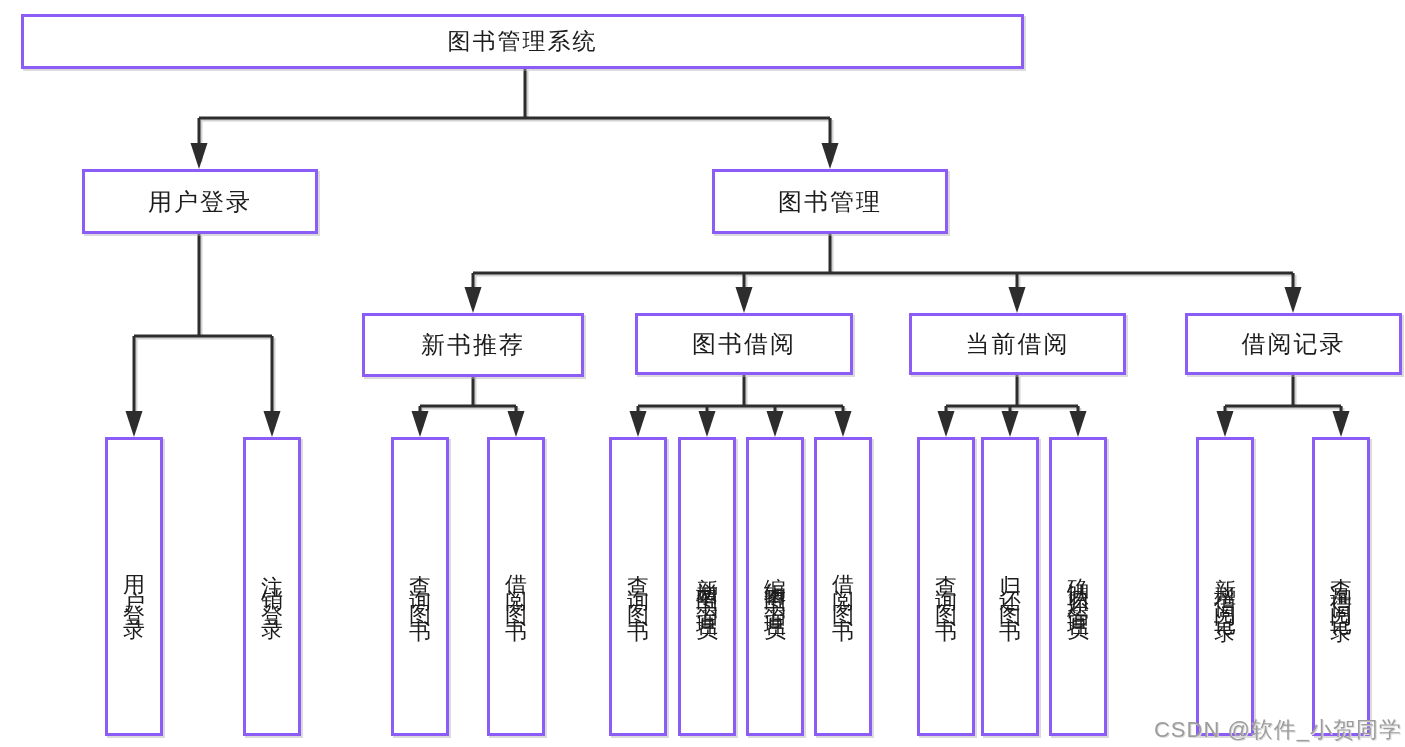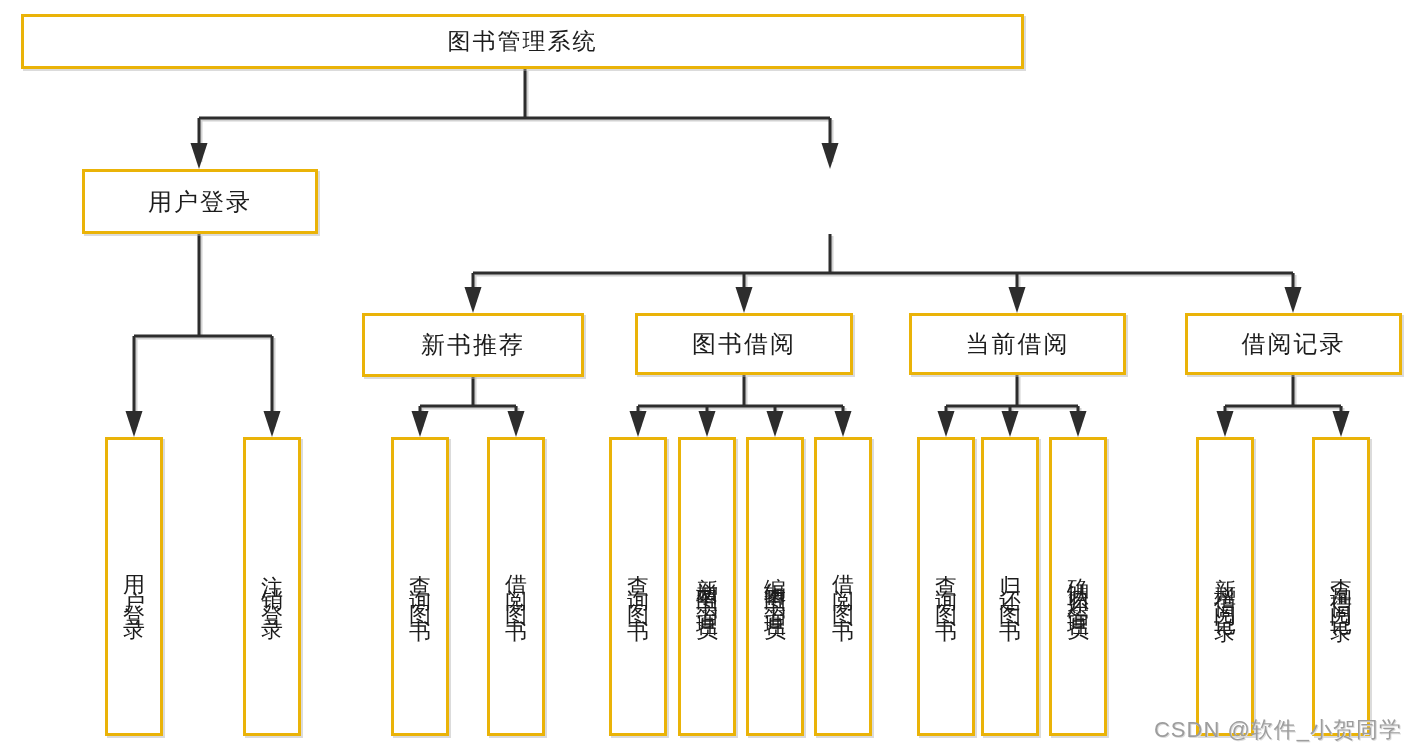--- a/index.html
+++ b/index.html
@@ -9,21 +9,21 @@
     background:#ffffff;
     font-family:"Liberation Sans","DejaVu Sans",sans-serif;
     color:#1c1c1c;
     overflow:hidden;
   }
   svg.connectors { position:absolute; left:0; top:0; width:1405px; height:747px; }
   .box {
     position:absolute;
     box-sizing:border-box;
     background:#ffffff;
-    border:3px solid #eab308;
+    border:3px solid #8b5cf6;
     box-shadow:2px 2px 0 rgba(175,175,175,.45);
     display:flex; align-items:center; justify-content:center;
     text-align:center;
   }
   .hlabel { font-size:24px; letter-spacing:2px; white-space:nowrap; }
   .root-label { font-size:23px; letter-spacing:2px; }
   .vbox .vlabel {
     writing-mode:vertical-rl;
     text-orientation:mixed;
     font-size:22px;
@@ -92,20 +92,23 @@
     </g>
   </svg>
 
   <div class="box" style="left:21px; top:14px; width:1003px; height:55px;">
     <span class="root-label">图书管理系统</span>
   </div>
 
   <div class="box" style="left:82px; top:169px; width:236px; height:65px;">
     <span class="hlabel">用户登录</span>
   </div>
+  <div class="box" style="left:712px; top:169px; width:236px; height:65px;">
+    <span class="hlabel">图书管理</span>
+  </div>
 
   <div class="box" style="left:362px; top:313px; width:222px; height:64px;">
     <span class="hlabel">新书推荐</span>
   </div>
   <div class="box" style="left:909px; top:313px; width:217px; height:62px;">
     <span class="hlabel">当前借阅</span>
   </div>
   <div class="box" style="left:635px; top:313px; width:218px; height:62px;">
     <span class="hlabel">图书借阅</span>
   </div>

